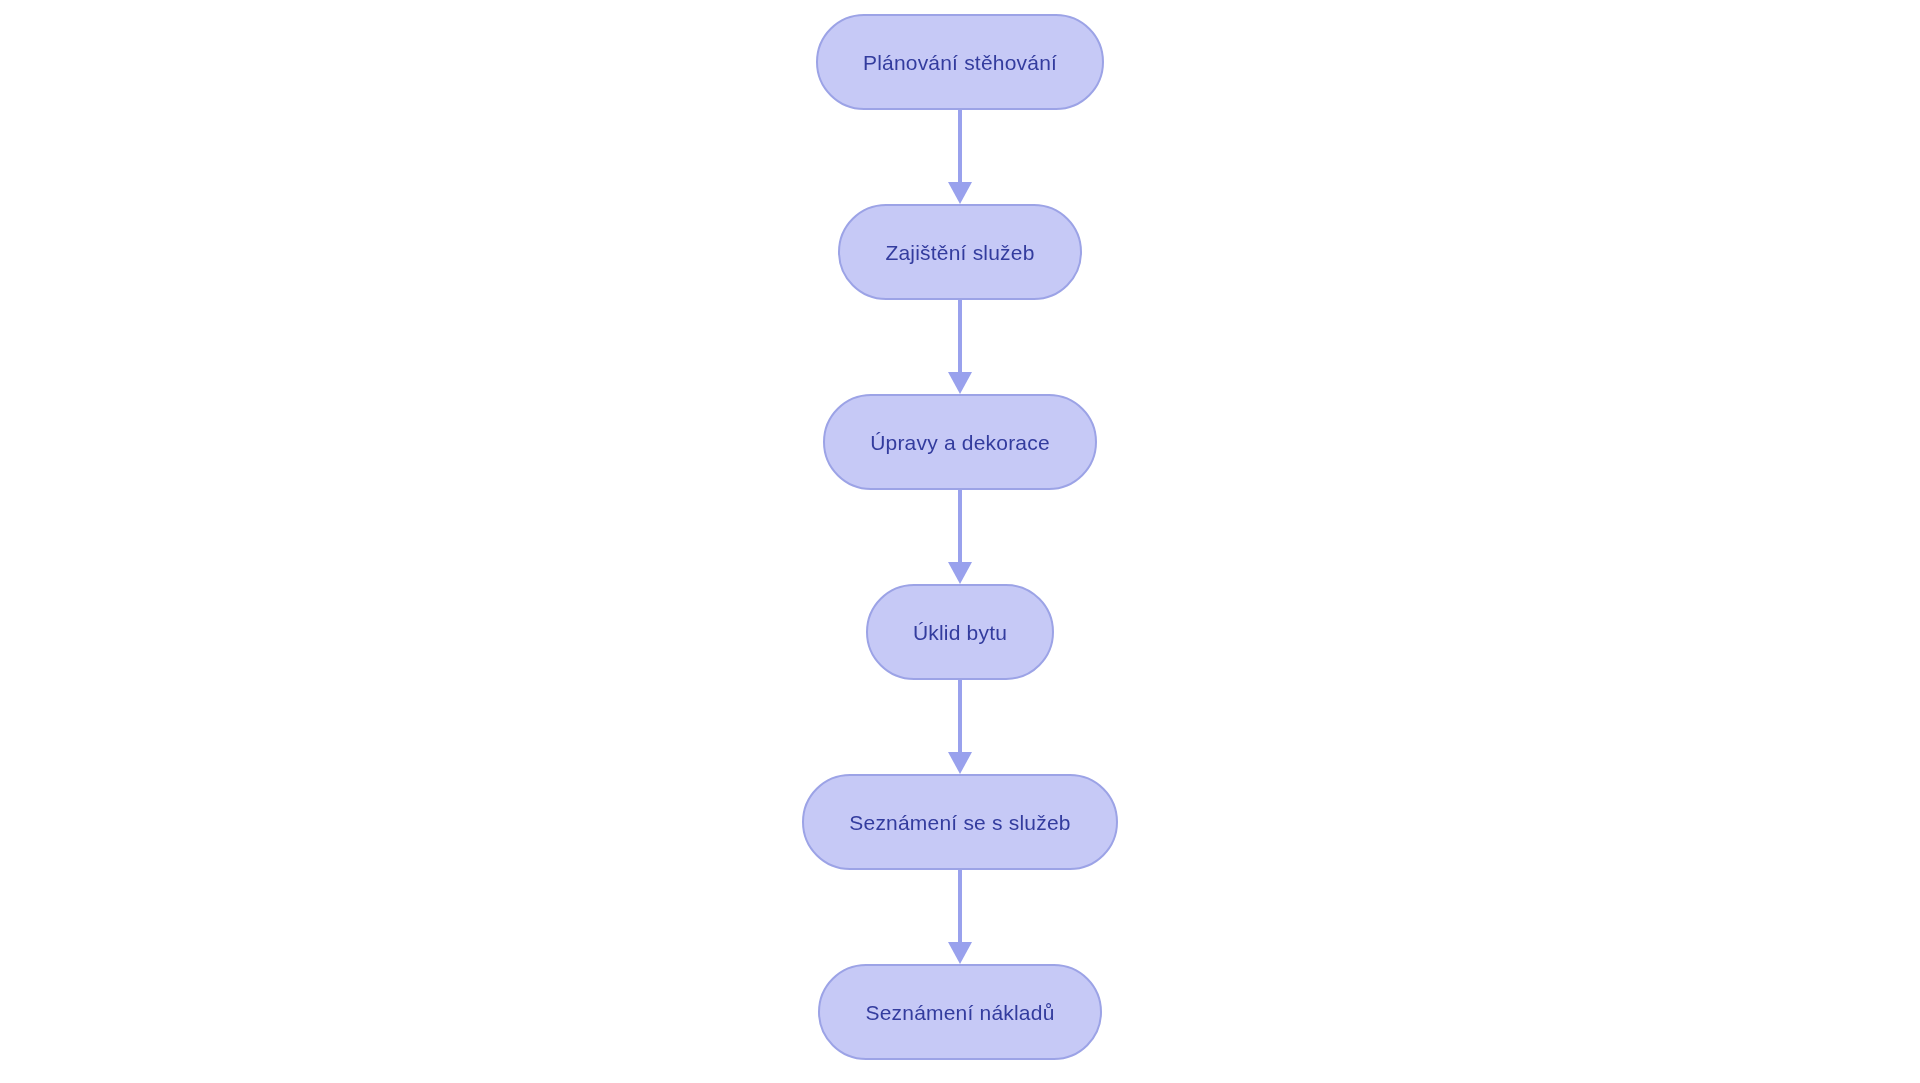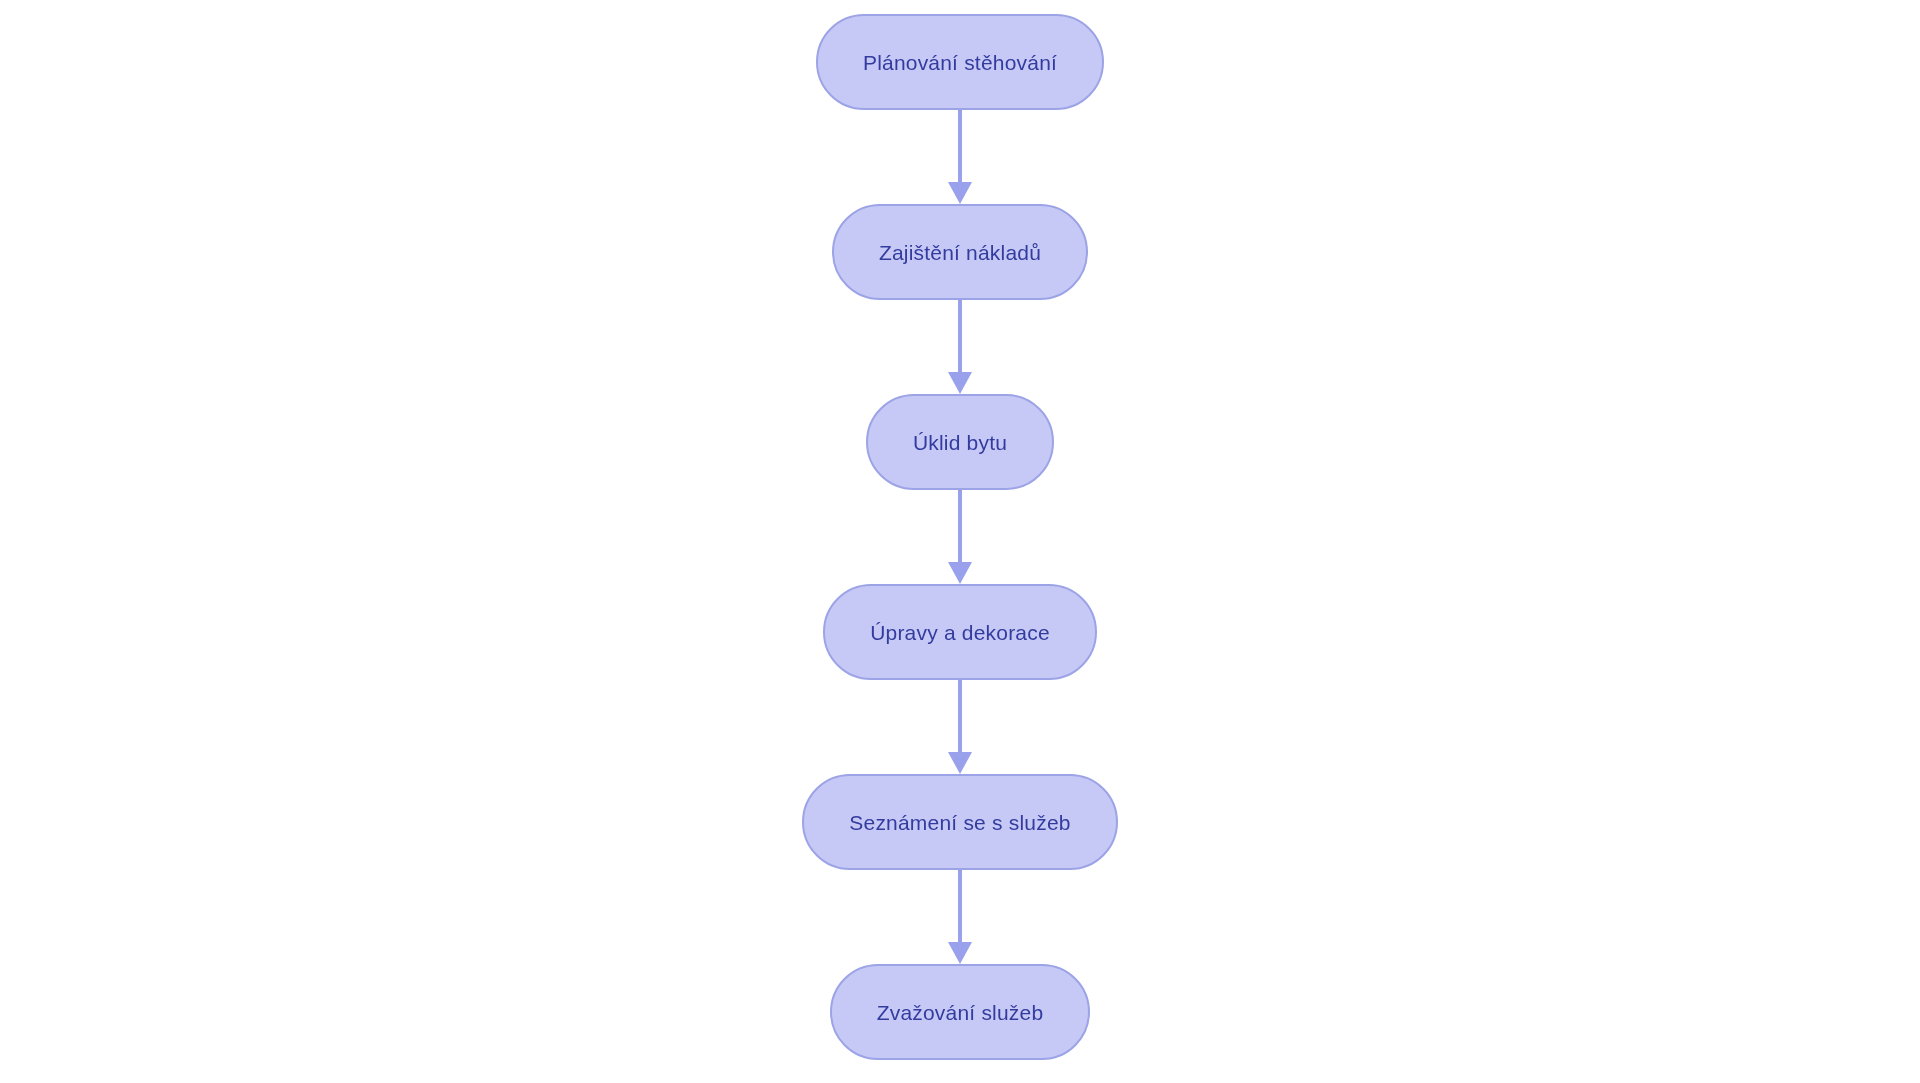--- a/index.html
+++ b/index.html
@@ -87,58 +87,58 @@
       <span class="flow-node-label">Plánování stěhování</span>
     </div>
     <div class="flow-arrow">
       <div class="flow-arrow-shaft"></div>
       <div class="flow-arrow-head"></div>
     </div>
   </div>
 
   <div class="flow-step">
     <div class="flow-node">
-      <span class="flow-node-label">Zajištění nákladů</span>
+      <span class="flow-node-label">Zajištění služeb</span>
+    </div>
+    <div class="flow-arrow">
+      <div class="flow-arrow-shaft"></div>
+      <div class="flow-arrow-head"></div>
+    </div>
+  </div>
+
+  <div class="flow-step">
+    <div class="flow-node">
+      <span class="flow-node-label">Úpravy a dekorace</span>
     </div>
     <div class="flow-arrow">
       <div class="flow-arrow-shaft"></div>
       <div class="flow-arrow-head"></div>
     </div>
   </div>
 
   <div class="flow-step">
     <div class="flow-node">
       <span class="flow-node-label">Úklid bytu</span>
     </div>
     <div class="flow-arrow">
       <div class="flow-arrow-shaft"></div>
       <div class="flow-arrow-head"></div>
     </div>
   </div>
 
   <div class="flow-step">
     <div class="flow-node">
-      <span class="flow-node-label">Úpravy a dekorace</span>
-    </div>
-    <div class="flow-arrow">
-      <div class="flow-arrow-shaft"></div>
-      <div class="flow-arrow-head"></div>
-    </div>
-  </div>
-
-  <div class="flow-step">
-    <div class="flow-node">
       <span class="flow-node-label">Seznámení se s služeb</span>
     </div>
     <div class="flow-arrow">
       <div class="flow-arrow-shaft"></div>
       <div class="flow-arrow-head"></div>
     </div>
   </div>
 
   <div class="flow-step">
     <div class="flow-node">
-      <span class="flow-node-label">Zvažování služeb</span>
+      <span class="flow-node-label">Seznámení nákladů</span>
     </div>
 
   </div>
 </div>
 </div>
 
 </body></html>

